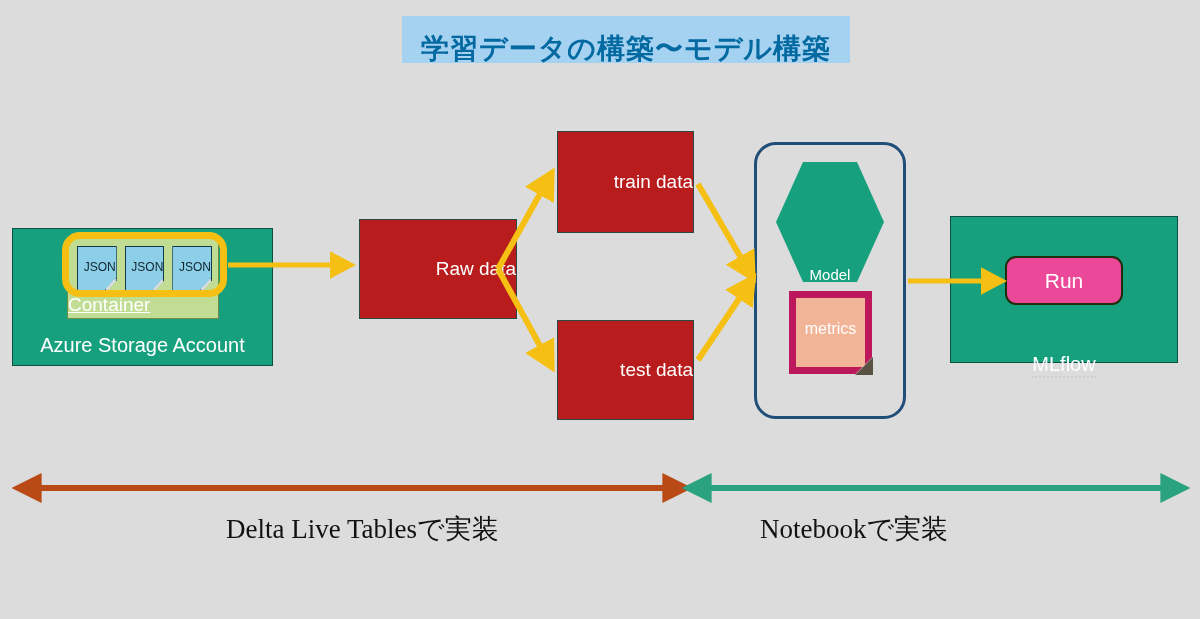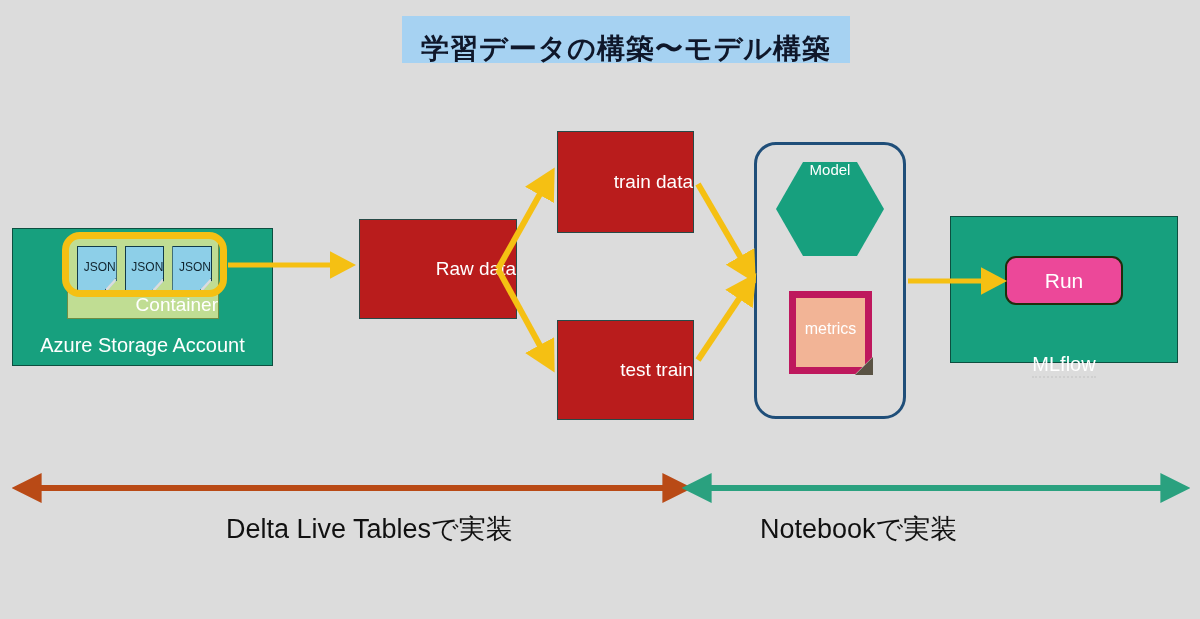--- a/index.html
+++ b/index.html
@@ -30,21 +30,21 @@
     height: 47px;
     background: #a6d2f2;
     display: flex;
     align-items: center;
     justify-content: center;
     box-sizing: border-box;
   }
   .title-text {
     font-size: 28px;
     font-weight: bold;
-    color: #0f172a;
+    color: #0369a1;
     letter-spacing: 1px;
     line-height: 1;
     white-space: nowrap;
     font-family: Liberation Sans, sans-serif;
     margin-top: 19px;
   }
 
   
   .azure-box {
     position: absolute;
@@ -72,26 +72,27 @@
     top: 237px;
     width: 152px;
     height: 82px;
     background: #c0dd93;
     border: 1px solid #6f8d44;
     box-sizing: border-box;
   }
   .container-label {
     position: absolute;
     left: 0;
-    right: 0;
+    right: 12px;
     bottom: 2px;
-    text-align: right;
+    text-align: left;
     color: #ffffff;
     font-size: 19px;
     white-space: nowrap;
+    text-decoration: underline;
   }
   .json-row {
     position: absolute;
     left: 77px;
     top: 246px;
     width: 135px;
     height: 45px;
     display: flex;
     gap: 8px;
   }
@@ -170,25 +171,25 @@
     border: 3px solid #1f4e79;
     border-radius: 22px;
     box-sizing: border-box;
     background: transparent;
   }
   .hexagon {
     position: absolute;
     left: 776px;
     top: 162px;
     width: 108px;
-    height: 94px;
+    height: 120px;
     background: #17a07e;
     clip-path: polygon(25% 0%, 75% 0%, 100% 50%, 75% 100%, 25% 100%, 0% 50%);
     display: flex;
-    align-items: flex-start;
+    align-items: flex-end;
     justify-content: center;
   }
   .hexagon .lbl {
     color: #ffffff;
     font-size: 15px;
     line-height: 1;
   }
   .metrics-doc {
     position: absolute;
     left: 789px;
@@ -275,21 +276,21 @@
     height: 619px;
     pointer-events: none;
   }
 
   
   .span-label {
     position: absolute;
     color: #111111;
     font-size: 27px;
     white-space: nowrap;
-    font-family: Liberation Sans, sans-serif;
+    font-family: Liberation Serif, serif;
   }
   #dlt-label { left: 226px; top: 511px; }
   #nb-label  { left: 760px; top: 511px; }
 </style>
 </head>
 <body>
 
 <div id="canvas">
 
   <div class="title-banner">
@@ -321,21 +322,21 @@
 
   <div class="highlight-ring"></div>
 
   <div class="gray-box" id="raw-data">
     <span class="lbl">Raw data</span>
   </div>
   <div class="gray-box" id="train-data">
     <span class="lbl">train data</span>
   </div>
   <div class="gray-box" id="test-data">
-    <span class="lbl">test train</span>
+    <span class="lbl">test data</span>
   </div>
 
   <div class="notebook-box"></div>
   <div class="hexagon">
     <span class="lbl">Model</span>
   </div>
   <div class="metrics-doc">
     <span class="lbl">metrics</span>
   </div>
   <div class="metrics-fold"></div>

